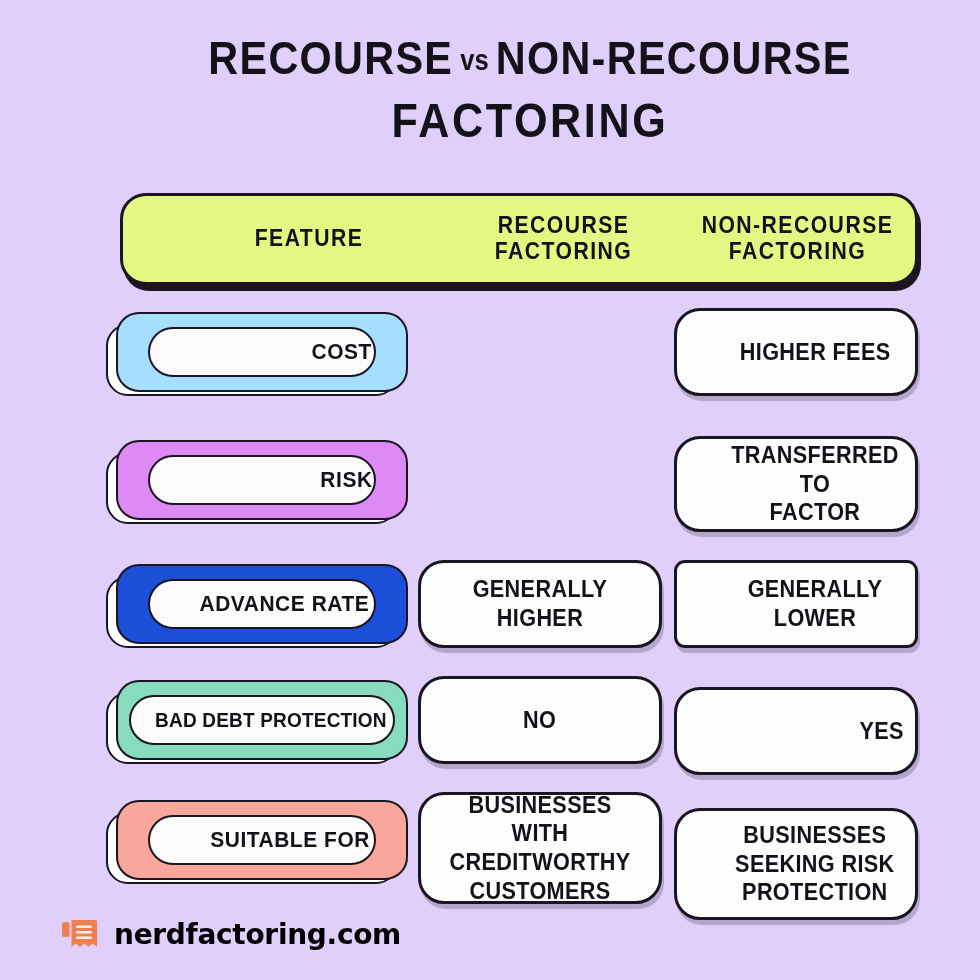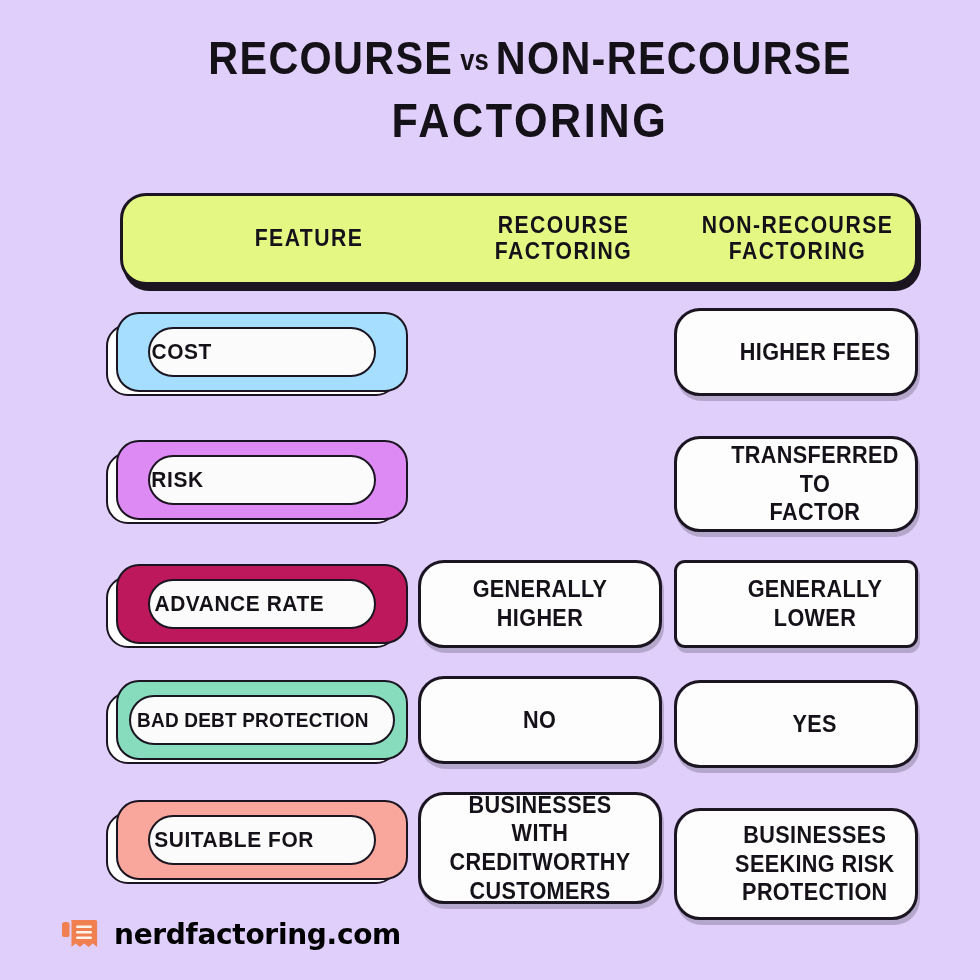--- a/index.html
+++ b/index.html
@@ -141,21 +141,21 @@
     bottom: 0;
     margin: auto;
     width: 228px;
     height: 50px;
     background: #fbfbfb;
     border: 2.5px solid #1a1520;
     border-radius: 26px;
     box-sizing: border-box;
     display: flex;
     align-items: center;
-    justify-content: flex-start;
+    justify-content: flex-end;
   }
   .feat-inner.wide { width: 266px; }
   .feat-label {
     color: #141118;
     font-family: "Liberation Sans Narrow", "Liberation Sans", sans-serif;
     font-weight: 700;
     font-size: 22px;
     letter-spacing: 0.6px;
     white-space: nowrap;
     transform: scaleX(0.95);
@@ -263,21 +263,21 @@
         <div class="val-card val-non" style="top: 0px; height: 96px;">
           <div class="val-text">
             <div>TRANSFERRED TO</div>
             <div>FACTOR</div>
           </div>
         </div>
       </div>
       <div class="row" style="top: 560px; height: 108px;">
         <div class="feat-wrap" style="top: 4px;">
           <div class="feat-back"></div>
-          <div class="feat-color" style="background: #be185d; padding-left: 12px;">
+          <div class="feat-color" style="background: #1d4ed8; padding-left: 12px;">
             <div class="feat-inner">
               <span class="feat-label">ADVANCE RATE</span>
             </div>
           </div>
         </div>
         <div class="val-card val-mid" style="top: 0px; height: 88px;">
           <div class="val-text">
             <div>GENERALLY HIGHER</div>
           </div>
         </div>
@@ -294,21 +294,21 @@
             <div class="feat-inner wide">
               <span class="feat-label sm">BAD DEBT PROTECTION</span>
             </div>
           </div>
         </div>
         <div class="val-card val-mid" style="top: 0px; height: 88px;">
           <div class="val-text">
             <div>NO</div>
           </div>
         </div>
-        <div class="val-card val-non" style="top: 4px; height: 88px;">
+        <div class="val-card val-non" style="top: 11px; height: 88px; justify-content: flex-end;">
           <div class="val-text">
             <div>YES</div>
           </div>
         </div>
       </div>
       <div class="row" style="top: 792px; height: 132px;">
         <div class="feat-wrap" style="top: 8px;">
           <div class="feat-back"></div>
           <div class="feat-color" style="background: rgb(249, 167, 156);">
             <div class="feat-inner">

